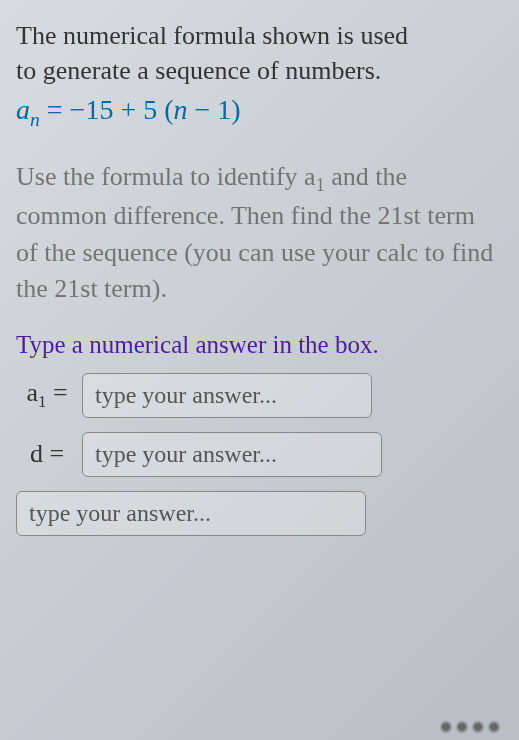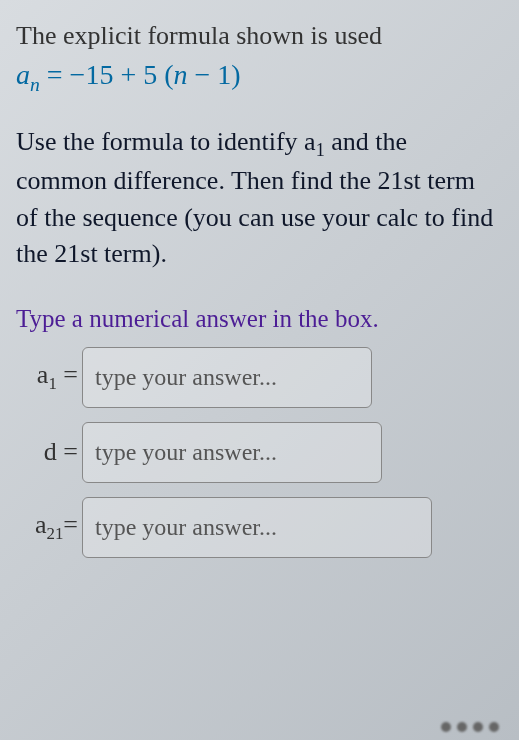--- a/index.html
+++ b/index.html
@@ -28,54 +28,54 @@
       font-size: 0.7em;
       vertical-align: sub;
       font-style: italic;
     }
     .formula .ital {
       font-style: italic;
     }
     .instruction {
       font-size: 26px;
       line-height: 1.4;
-      margin-bottom: 32px;
-      color: #0f172a;
+      margin-bottom: 23px;
+      color: #737373;
     }
     .instruction .sub {
       font-size: 0.7em;
       vertical-align: sub;
     }
     .type-note {
       font-size: 25px;
       margin-bottom: 14px;
       color: #4c1d95;
     }
     .answer-row {
       display: flex;
       align-items: center;
       margin-bottom: 14px;
       font-size: 26px;
     }
     .answer-label {
       font-family: 'Times New Roman', serif;
       color: #333;
       min-width: 66px;
-      text-align: right;
+      text-align: center;
       padding-right: 4px;
     }
     .answer-label .sub {
       font-size: 0.65em;
       vertical-align: sub;
     }
     .answer-input {
       border: 1px solid #888;
       border-radius: 6px;
       background: rgba(255,255,255,0.25);
-      padding: 16px 12px;
+      padding: 8px 12px;
       font-size: 24px;
       color: #701a75;
       flex: 0 0 auto;
       font-family: Georgia, serif;
       outline: none;
     }
     .answer-input::placeholder {
       color: #555;
       opacity: 1;
     }
@@ -94,21 +94,22 @@
       height: 10px;
       background: #666;
       border-radius: 50%;
       filter: blur(1px);
     }
   </style>
 </head>
 <body>
 
 <div class="problem-text">
-  <span>The explicit formula shown is used</span><br>
+  <span>The numerical formula shown is used</span><br>
+  <span>to generate a sequence of numbers.</span>
 </div>
 
 <div class="formula">
   <span class="ital">a</span><span class="sub">n</span><span> = −15 + 5 (</span><span class="ital">n</span><span> − 1)</span>
 </div>
 
 <div class="instruction">
   <span>Use the formula to identify a</span><span class="sub">1</span><span> and the common difference. Then find the 21st term of the sequence (you can use your calc to find the 21st term).</span>
 </div>
 
@@ -120,23 +121,20 @@
   </div>
   <input class="answer-input w1" type="text" placeholder="type your answer..." style="">
 </div>
 
 <div class="answer-row">
   <div class="answer-label">d =</div>
   <input class="answer-input w2" type="text" placeholder="type your answer..." style="">
 </div>
 
 <div class="answer-row">
-  <div class="answer-label">
-    <span>a</span><span class="sub">21</span><span>=</span>
-  </div>
   <input class="answer-input w3" type="text" placeholder="type your answer..." style="">
 </div>
 
 <div class="dots">
   <span></span>
     <span></span>
     <span></span>
     <span></span>
 </div>
 

